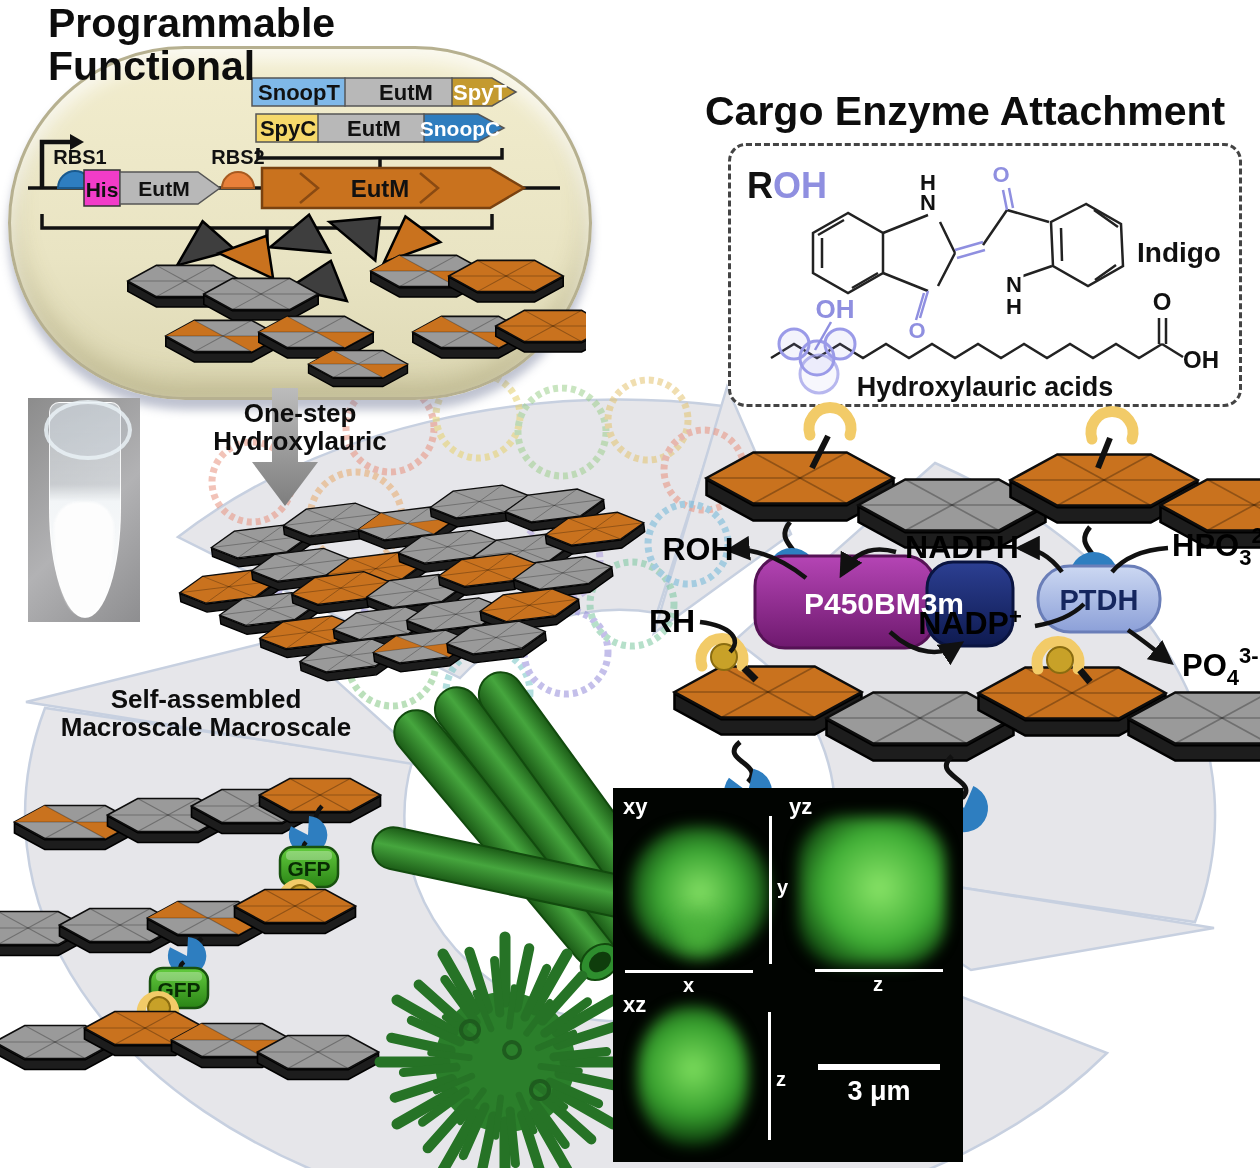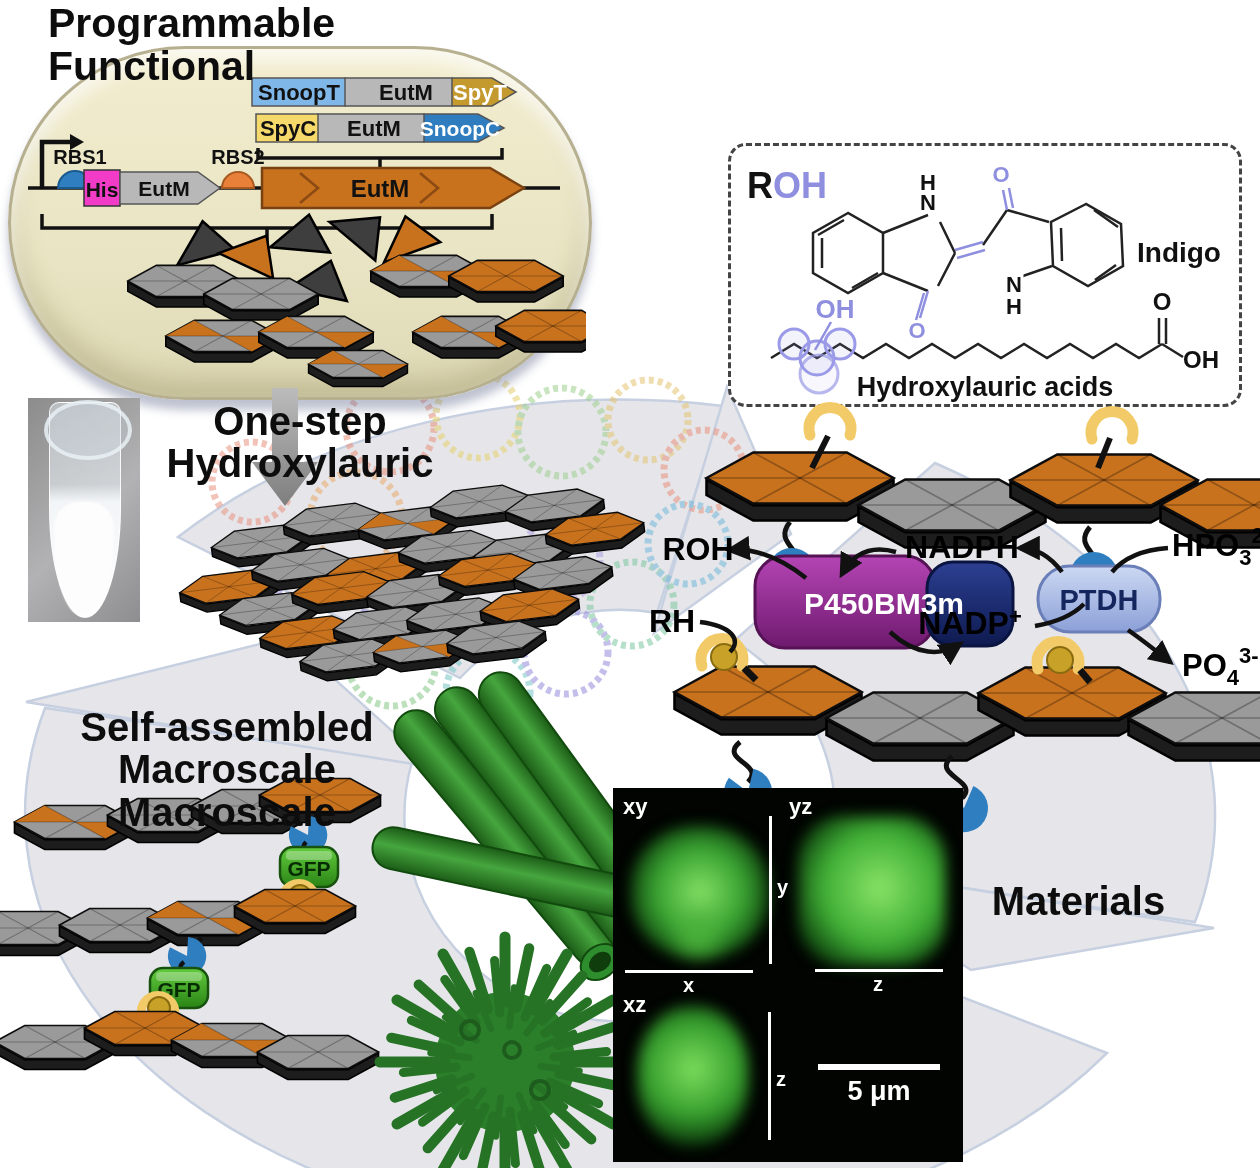--- a/index.html
+++ b/index.html
@@ -1,21 +1,21 @@
 <!DOCTYPE html>
 <html><head>
 <meta charset="utf-8">
 <style>
   html,body{margin:0;padding:0;background:#fff;}
   .stage{position:relative;width:1260px;height:1168px;background:#fff;overflow:hidden;
          font-family:"Liberation Sans","DejaVu Sans",sans-serif;color:#111;}
   .abs{position:absolute;}
   svg text{font-family:"Liberation Sans","DejaVu Sans",sans-serif;}
   .title{font-weight:bold;color:#0d0d0d;line-height:1.06;}
-  .t40{font-size:41px;} .t38{font-size:40px;}
+  .t40{font-size:41px;} .t38{font-size:26px;}
   .ctr{text-align:center;}
   
   .cell{left:8px;top:46px;width:578px;height:348px;border-radius:180px;
         background:linear-gradient(#f2edce,#e9e4c3 60%,#ddd8b4);
         border:3px solid #b6b090;
         box-shadow:0 10px 10px rgba(110,120,150,.45), inset 0 12px 18px rgba(255,255,255,.75), inset 0 -16px 26px rgba(120,110,60,.28);
         z-index:2;}
   .cellsvg{left:8px;top:46px;z-index:3;}
   
   .cargo{left:728px;top:143px;width:508px;height:258px;border:3px dashed #444;border-radius:18px;
@@ -68,30 +68,30 @@
       <circle cx="488" cy="692" r="42" stroke="#74c4c4"></circle>
       <circle cx="566" cy="652" r="42" stroke="#948cda"></circle>
       <circle cx="632" cy="604" r="42" stroke="#7cc8a0"></circle>
       <circle cx="688" cy="544" r="40" stroke="#70b8d8"></circle>
       <circle cx="252" cy="482" r="40" stroke="#e8927e"></circle>
       <circle cx="560" cy="560" r="40" stroke="#b0a0e0"></circle>
     </g>
   </svg>
 
   <div class="abs title t40" style="left:48px;top:2px;width:500px;z-index:6;">Programmable Functional</div>
+  <div class="abs title t40" style="left:705px;top:90px;width:545px;z-index:6;">Cargo Enzyme Attachment</div>
   <div class="abs title t38 ctr" style="left:150px;top:400px;width:300px;z-index:6;">
     <span style="display:block">One-step</span>
     <span style="display:block">Hydroxylauric</span>
   </div>
-  <div class="abs title t38 ctr" style="left:21px;top:686px;width:412px;z-index:6;margin-top:20px;">
+  <div class="abs title t38 ctr" style="left:0;top:686px;width:412px;z-index:6;">
     <span style="display:block">Self-assembled</span>
     <span style="display:block">Macroscale Macroscale</span>
   </div>
   <div class="abs title t38 ctr" style="left:966px;top:880px;width:225px;z-index:6;">
-    <span style="display:block">Materials</span>
   </div>
 
   <div class="abs cell"></div>
 
   <svg class="abs cellsvg" width="578" height="348" viewBox="0 0 578 348">
     <defs>
       <g id="hxg">
         <path d="M-110,2 L-110,20 L-55,50 L55,50 L110,20 L110,2 L55,32 L-55,32 Z" fill="#1d1d1d" stroke="#000" stroke-width="3"></path>
         <polygon points="-110,0 -55,-30 55,-30 110,0 55,30 -55,30" fill="#9a9a9a" stroke="#0d0d0d" stroke-width="3"></polygon>
         <g stroke="rgba(0,0,0,0.28)" stroke-width="2">
@@ -526,16 +526,16 @@
     <div class="wline" style="left:156px;top:28px;width:2.5px;height:148px;"></div>
     <div class="axlabel" style="left:164px;top:88px;">y</div>
     <div class="wline" style="left:12px;top:182px;width:128px;height:2.5px;"></div>
     <div class="axlabel" style="left:70px;top:186px;">x</div>
     <div class="wline" style="left:202px;top:181px;width:128px;height:2.5px;"></div>
     <div class="axlabel" style="left:260px;top:185px;">z</div>
     <div class="wline" style="left:155px;top:224px;width:2.5px;height:128px;"></div>
     <div class="axlabel" style="left:163px;top:280px;">z</div>
 
     <div class="sbar"></div>
-    <div class="sbartext">5 μm</div>
+    <div class="sbartext">3 μm</div>
   </div>
 
 </div>
 
 </body></html>

